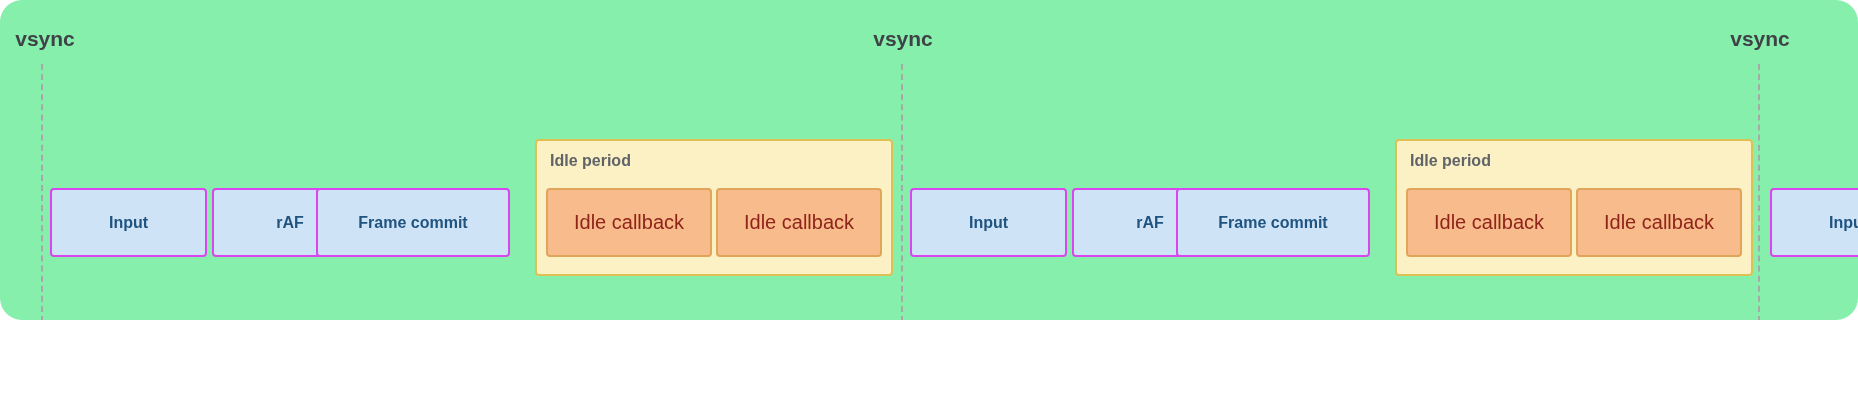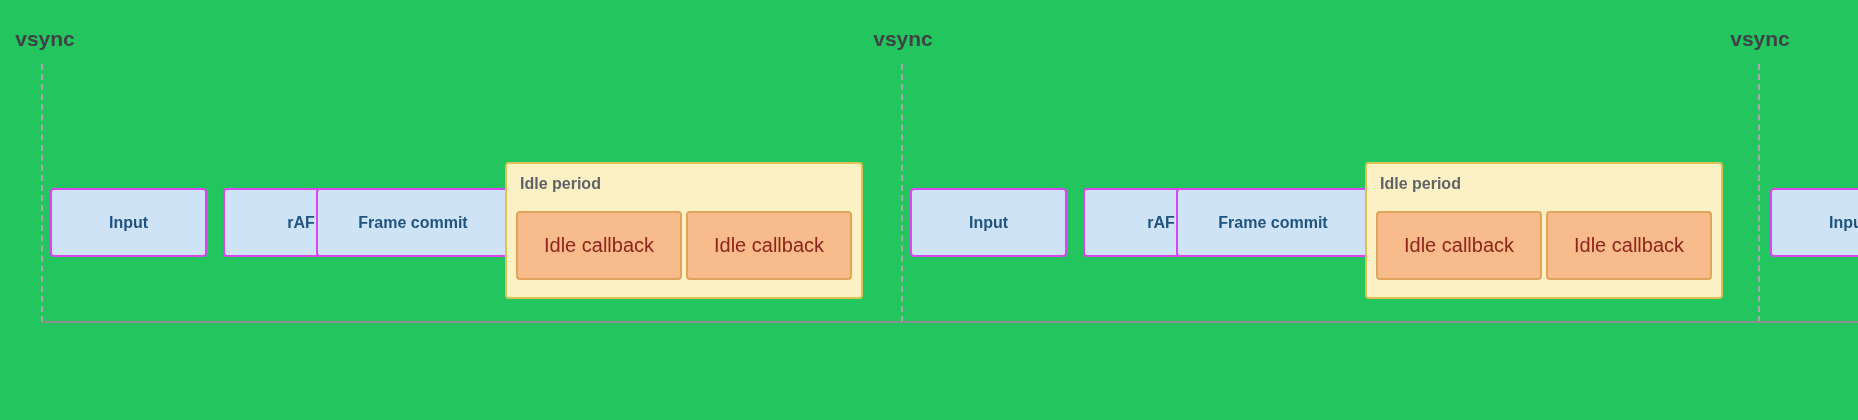--- a/index.html
+++ b/index.html
@@ -1,22 +1,23 @@
 <!DOCTYPE html>
 <html><head>
 <meta charset="utf-8">
 <style>
   html, body { margin: 0; padding: 0; background: #ffffff; }
   .canvas {
     position: relative;
     width: 1858px;
-    height: 420px;
-    background: #22c55e;
+    height: 320px;
+    background: #86efac;
     overflow: hidden;
     font-family: "Liberation Sans", sans-serif;
+    border-radius: 22px;
   }
 
   
   .vsync-marker { position: absolute; top: 0; }
   .vsync-label {
     position: absolute;
     top: 27px;
     transform: translateX(-50%);
     font-size: 21px;
     font-weight: bold;
@@ -64,35 +65,34 @@
     border-radius: 4px;
     display: flex;
     align-items: center;
     justify-content: center;
     font-size: 16px;
     font-weight: bold;
     color: #1f5380;
     white-space: nowrap;
   }
   .task.input        { left: 50px;  width: 157px; }
-  .task.raf          { left: 223px; width: 120px; padding-left: 36px; }
+  .task.raf          { left: 212px; width: 120px; padding-left: 36px; }
   .task.frame-commit { left: 316px; width: 194px; }
 
   
   .idle-wrap {
     position: absolute;
     top: 139px;
-    left: 505px;
+    left: 535px;
     width: 358px;
     height: 137px;
     box-sizing: border-box;
     background: #fbf1c4;
     border: 2px solid #dfc055;
     border-radius: 4px;
-    margin-top: 23px;
   }
   .idle-label {
     position: absolute;
     left: 13px;
     top: 11px;
     font-size: 16px;
     font-weight: bold;
     color: #606368;
     white-space: nowrap;
   }

